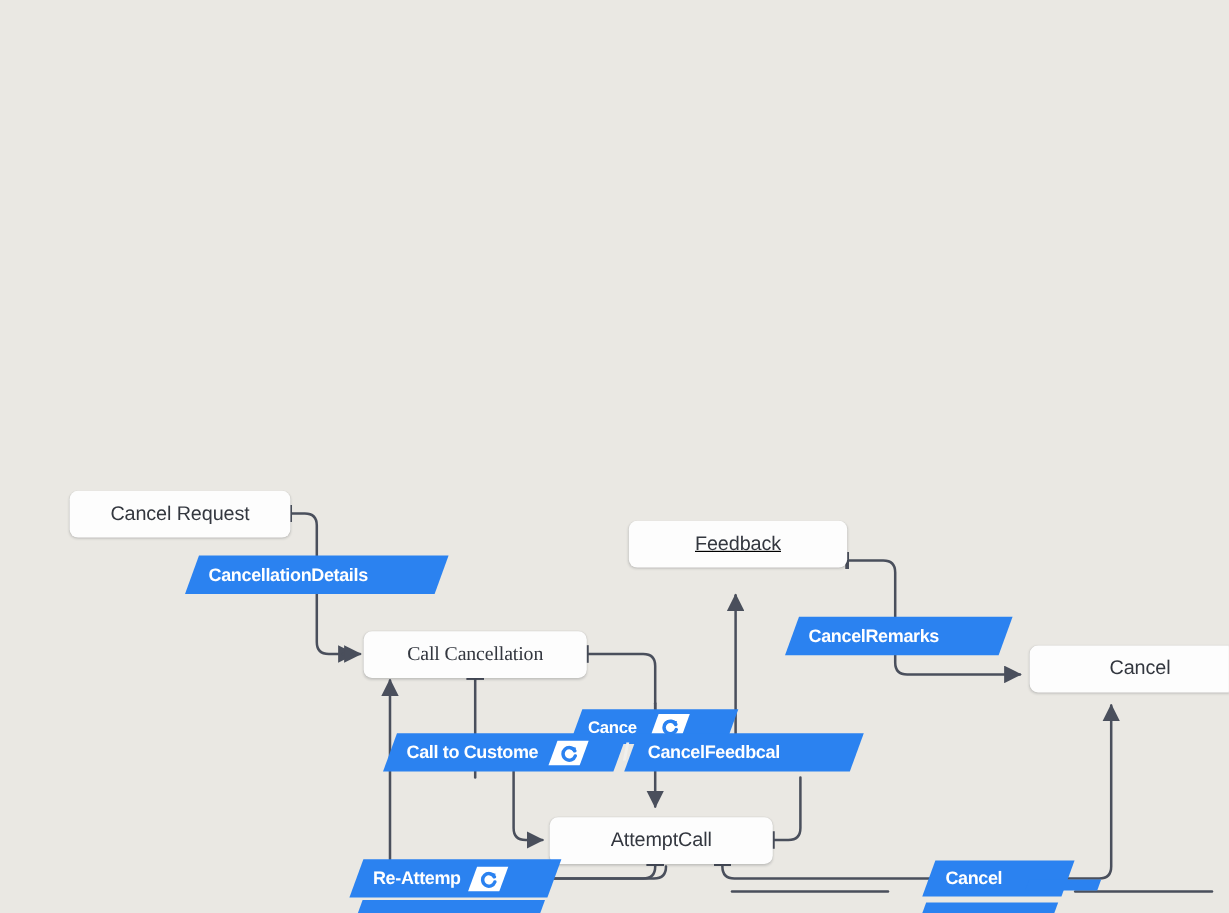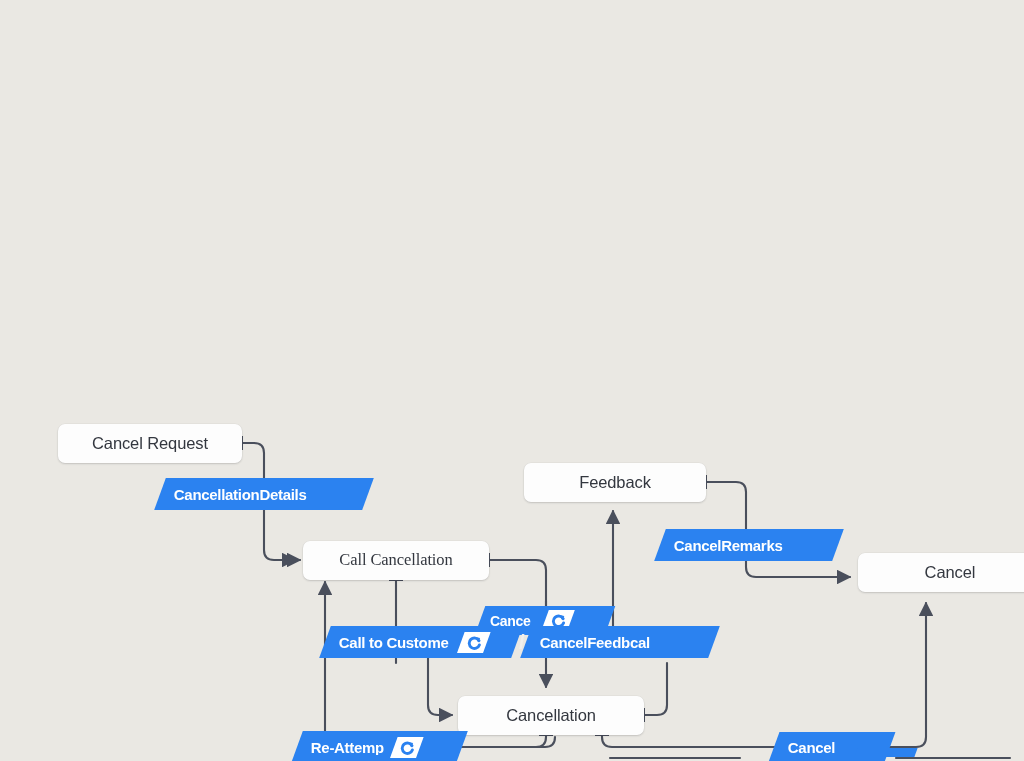--- a/index.html
+++ b/index.html
@@ -11,21 +11,20 @@
     width: 1024px;
     height: 761px;
     background: #eae8e3;
     font-family: "Liberation Sans", sans-serif;
     overflow: hidden;
   }
   #canvas {
     position: relative;
     width: 1024px;
     height: 656px;
-    margin-top: 15px;
   }
   #edges {
     position: absolute;
     left: 0;
     top: 0;
     width: 1024px;
     height: 761px;
     pointer-events: none;
   }
 
@@ -151,30 +150,30 @@
   </svg>
 
   <div class="node" style="left:58px; top:409px; width:184px; height:39px;">
     <span class="node-label">Cancel Request</span>
   </div>
 
   <div class="node" style="left:303px; top:526px; width:186px; height:39px;font-family:Liberation Serif, serif;">
     <span class="node-label">Call Cancellation</span>
   </div>
 
-  <div class="node" style="left:524px; top:448px; width:182px; height:39px;">
+  <div class="node" style="left:524px; top:434px; width:182px; height:39px;text-decoration:underline;">
     <span class="node-label">Feedback</span>
   </div>
 
   <div class="node" style="left:858px; top:538px; width:184px; height:39px;">
     <span class="node-label">Cancel</span>
   </div>
 
   <div class="node" style="left:458px; top:681px; width:186px; height:39px;">
-    <span class="node-label">Cancellation</span>
+    <span class="node-label">AttemptCall</span>
   </div>
 
   <div class="plabel" style="left:160px; top:463px; width:208px; height:32px;">
     <span class="plabel-inner">
       <span class="plabel-text">CancellationDetails</span>
     </span>
   </div>
 
   <div class="plabel" style="left:660px; top:514px; width:178px; height:32px;">
     <span class="plabel-inner">

